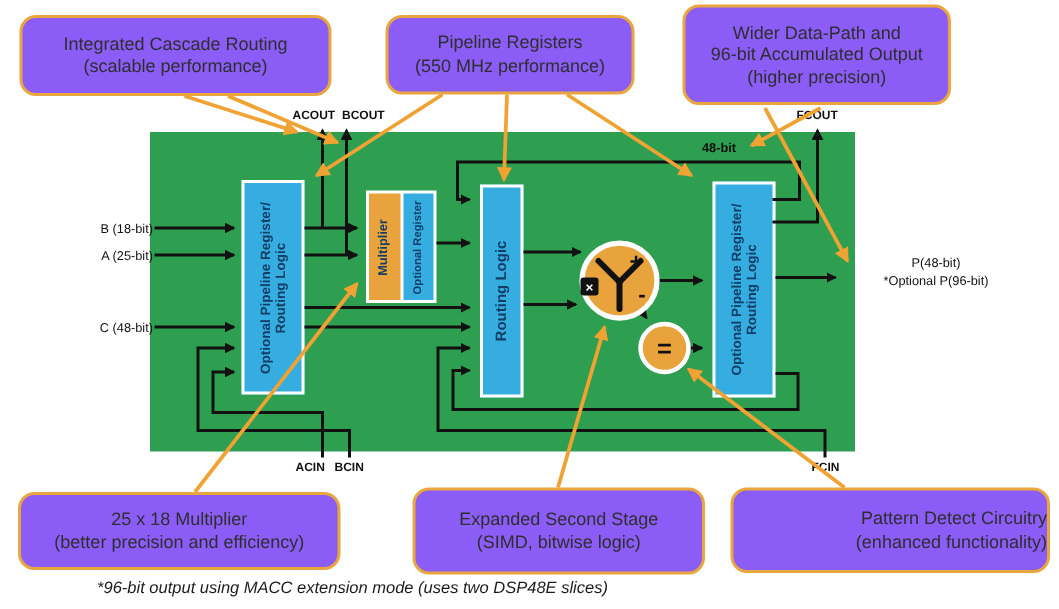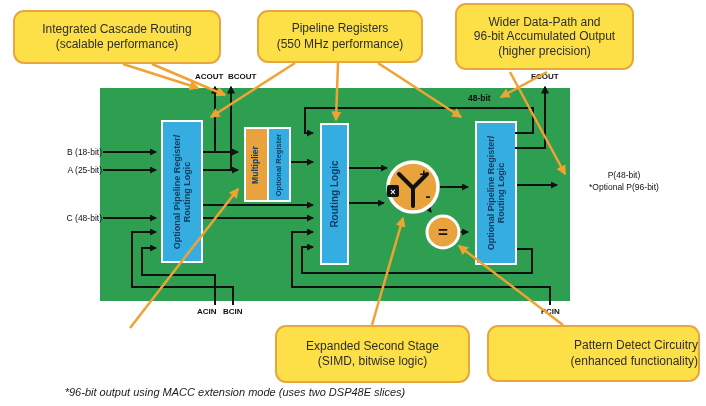--- a/index.html
+++ b/index.html
@@ -5,21 +5,21 @@
   html,body{margin:0;padding:0;background:#fff;}
   #stage{
     position:relative;width:706px;height:406px;background:#fff;overflow:hidden;
     font-family:"Liberation Sans",sans-serif;color:#222;
   }
   .abs{position:absolute;}
   
   .slice{background:#2E9E51;}
   
   .callout{
-    background:#fde047;border:2px solid #E9A63F;border-radius:11px;
+    background:#8b5cf6;border:2px solid #E9A63F;border-radius:11px;
     display:flex;flex-direction:column;justify-content:center;align-items:center;
     text-align:center;font-size:12px;line-height:15.5px;color:#2e2e2e;
     box-sizing:border-box;
   }
   
   .cblock{background:#35ADE0;border:2px solid #ffffff;box-sizing:border-box;}
   .vtext{
     position:absolute;left:50%;top:50%;
     transform:translate(-50%,-50%) rotate(-90deg);
     text-align:center;font-weight:bold;color:#123E66;white-space:nowrap;
@@ -102,20 +102,24 @@
   </div>
   <div class="abs callout" style="left:257px;top:10px;width:166px;height:53px;">
     <div>Pipeline Registers</div>
     <div>(550 MHz performance)</div>
   </div>
   <div class="abs callout" style="left:455px;top:3px;width:179px;height:67px;line-height:14.5px;text-align:right;">
     <div>Wider Data-Path and</div>
     <div>96-bit Accumulated Output</div>
     <div>(higher precision)</div>
   </div>
+  <div class="abs callout" style="left:12px;top:328px;width:215px;height:52px;">
+    <div>25 x 18 Multiplier</div>
+    <div>(better precision and efficiency)</div>
+  </div>
   <div class="abs callout" style="left:275px;top:325px;width:195px;height:58px;">
     <div>Expanded Second Stage</div>
     <div>(SIMD, bitwise logic)</div>
   </div>
   <div class="abs callout" style="left:487px;top:325px;width:213px;height:57px;align-items:flex-end;">
     <div>Pattern Detect Circuitry</div>
     <div>(enhanced functionality)</div>
   </div>
 
   <div class="abs footnote" style="left:40px;top:386px;width:390px;">*96-bit output using MACC extension mode (uses two DSP48E slices)</div>

